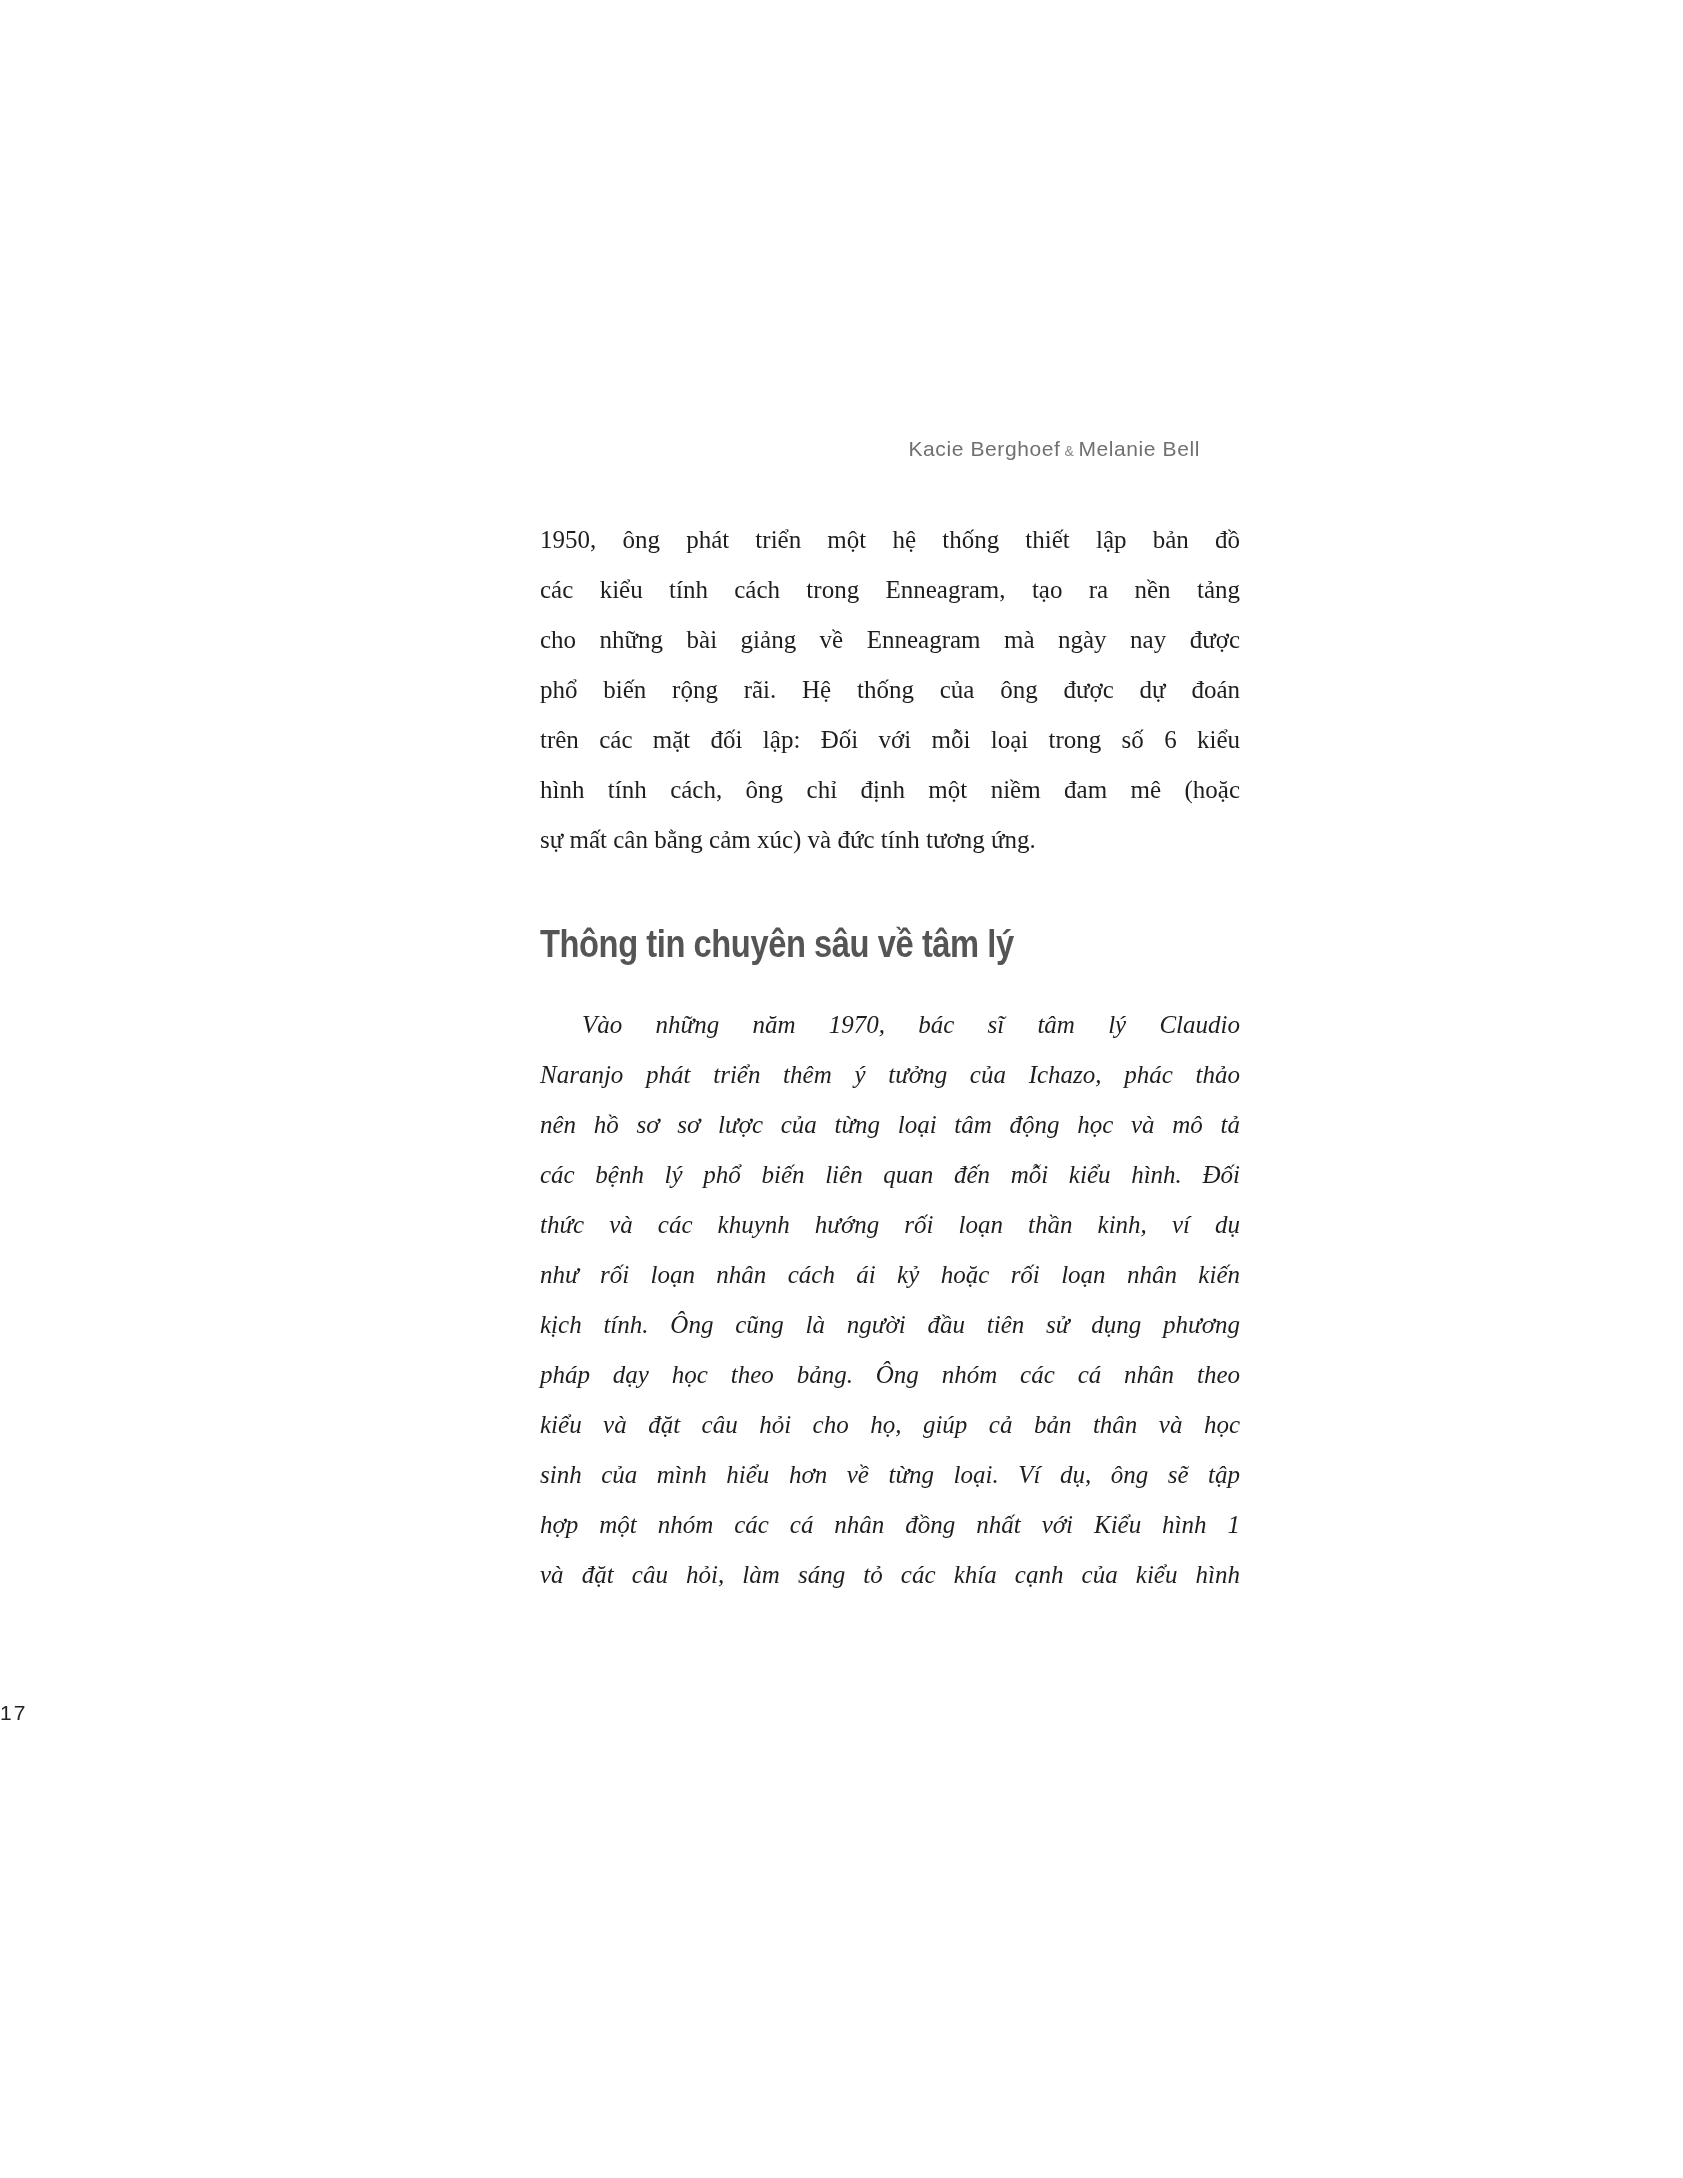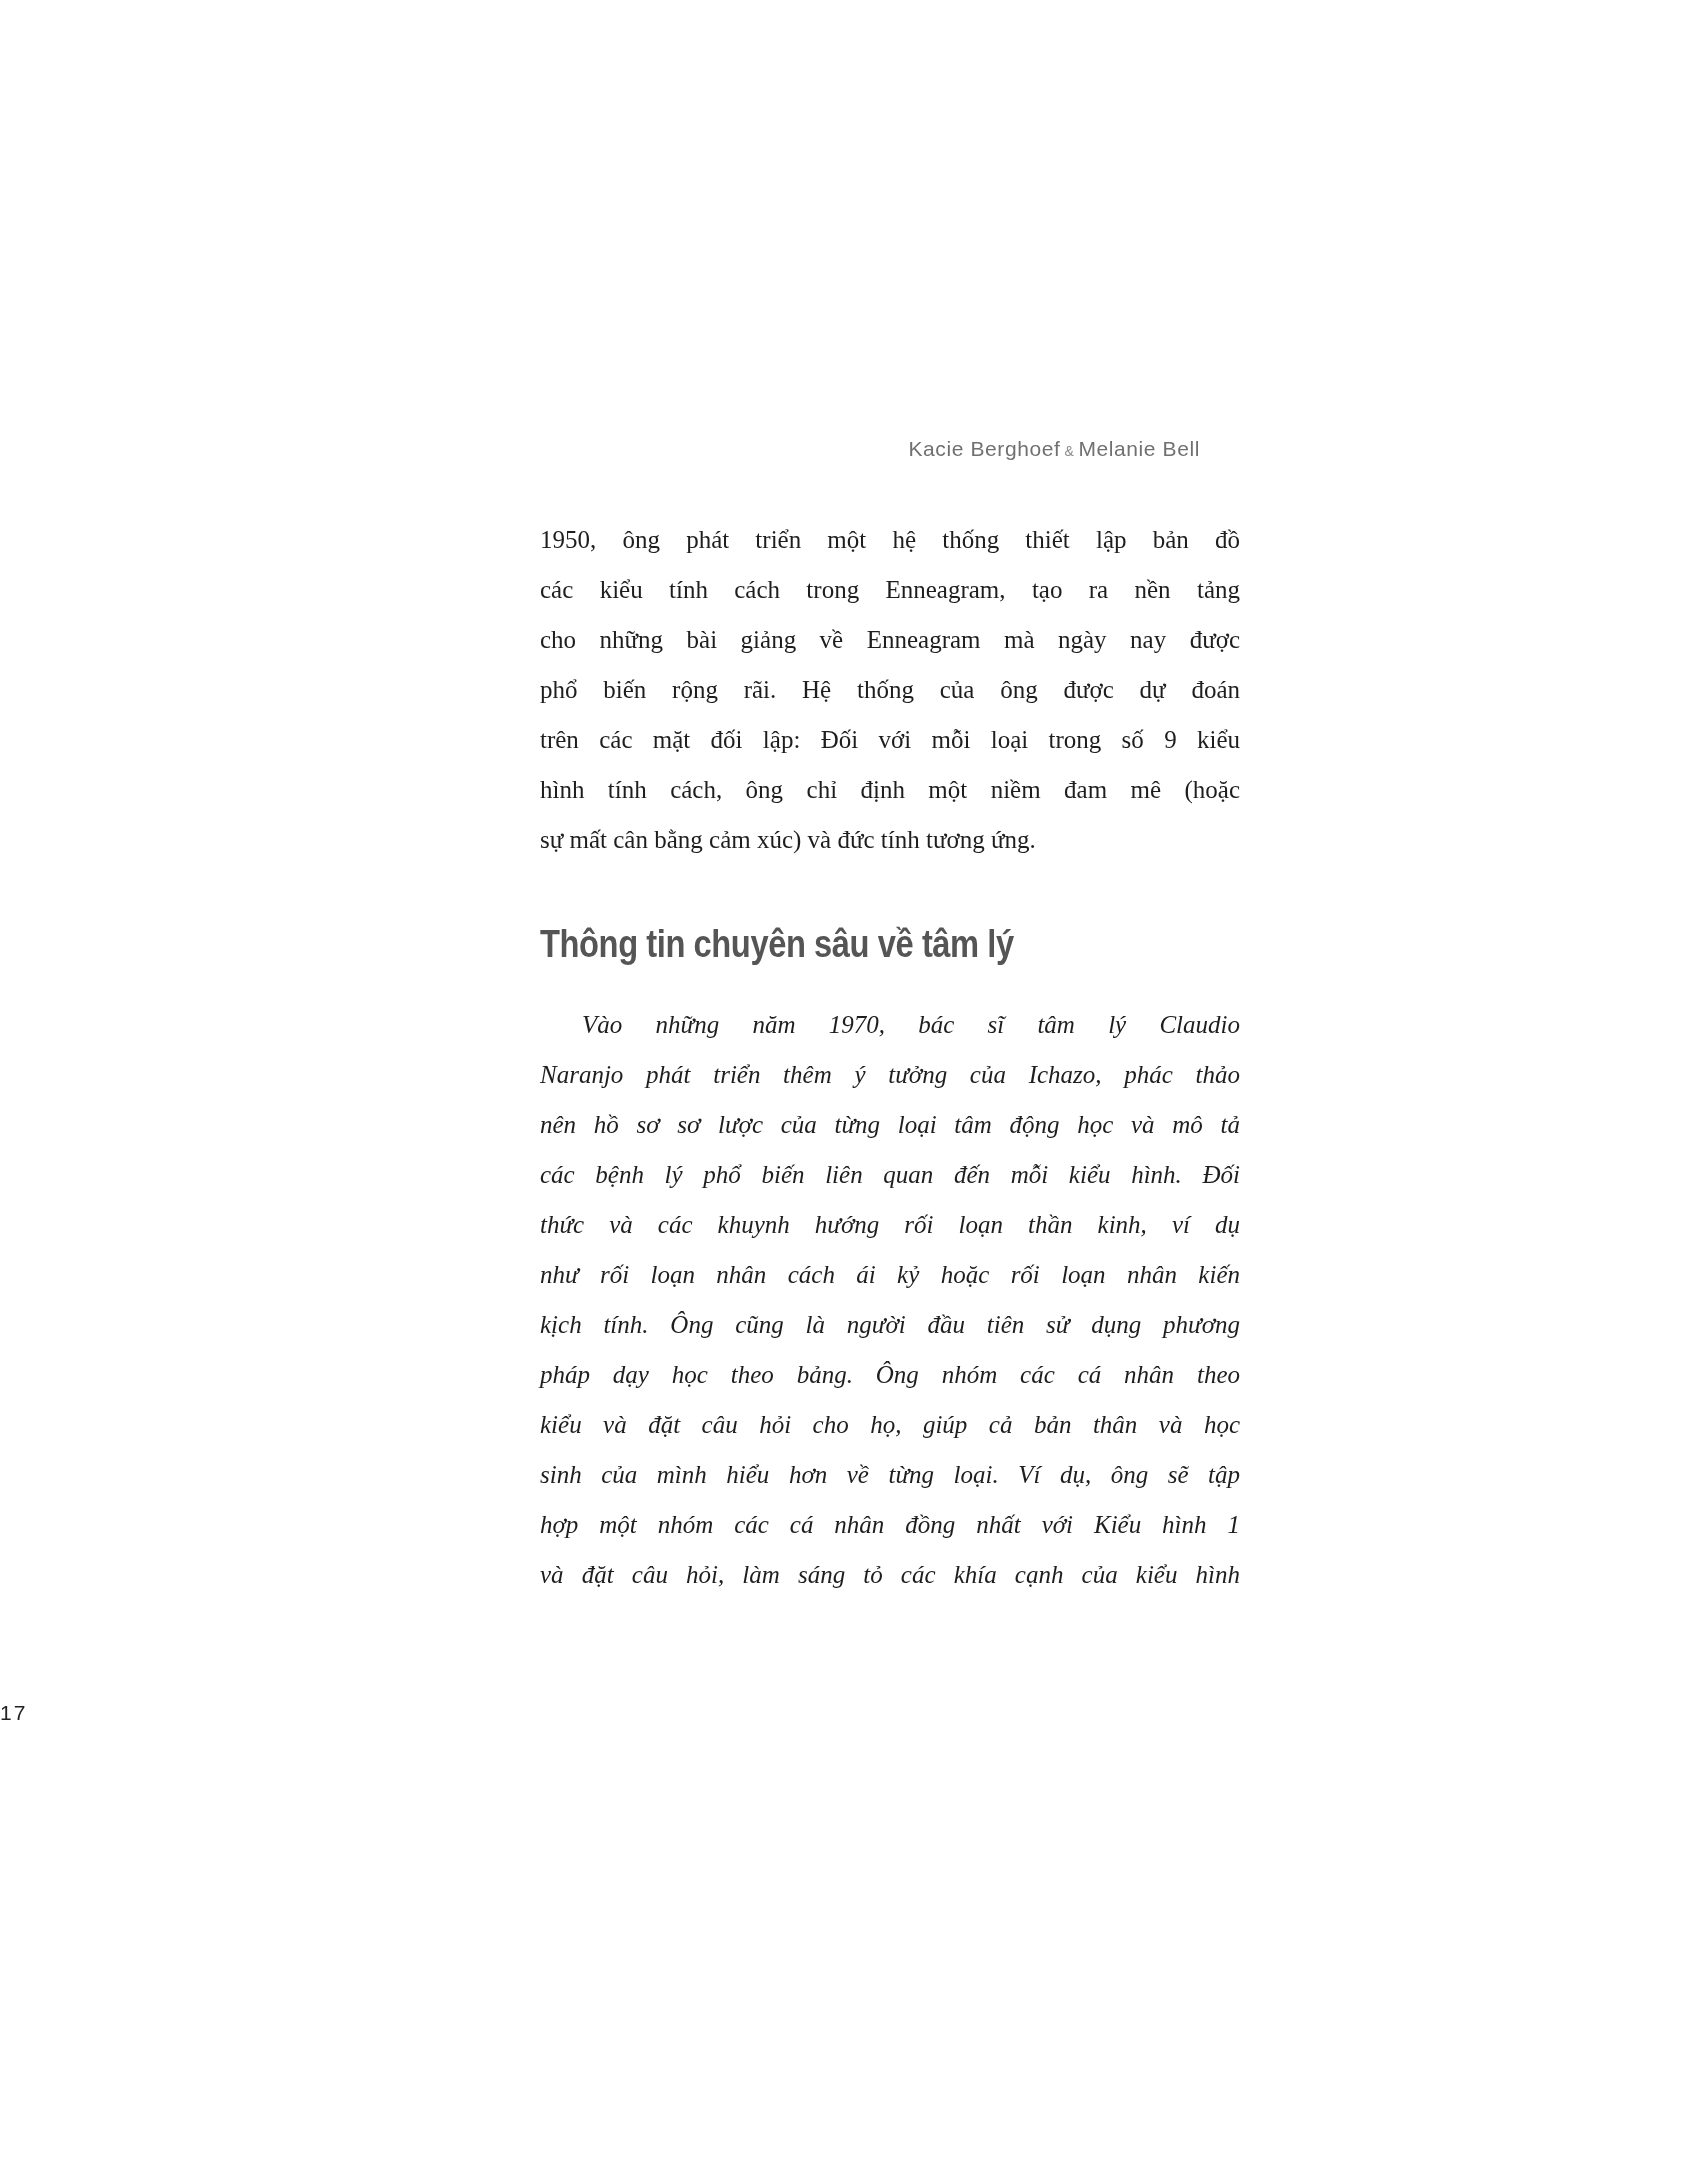--- a/index.html
+++ b/index.html
@@ -92,21 +92,21 @@
 
   <div class="running-head">
     <span>Kacie Berghoef</span><span class="amp">&amp;</span><span>Melanie Bell</span>
   </div>
 
   <div class="text-block para-1">
     <span class="line">1950, ông phát triển một hệ thống thiết lập bản đồ</span>
     <span class="line">các kiểu tính cách trong Enneagram, tạo ra nền tảng</span>
     <span class="line">cho những bài giảng về Enneagram mà ngày nay được</span>
     <span class="line">phổ biến rộng rãi. Hệ thống của ông được dự đoán</span>
-    <span class="line">trên các mặt đối lập: Đối với mỗi loại trong số 9 kiểu</span>
+    <span class="line">trên các mặt đối lập: Đối với mỗi loại trong số 6 kiểu</span>
     <span class="line">hình tính cách, ông chỉ định một niềm đam mê (hoặc</span>
     <span class="line last">sự mất cân bằng cảm xúc) và đức tính tương ứng.</span>
   </div>
 
   <div class="section-heading">Thông tin chuyên sâu về tâm lý</div>
 
   <div class="text-block para-2">
     <span class="line">Vào những năm 1970, bác sĩ tâm lý Claudio</span>
     <span class="line" style="text-indent:0">Naranjo phát triển thêm ý tưởng của Ichazo, phác thảo</span>
     <span class="line" style="text-indent:0">nên hồ sơ sơ lược của từng loại tâm động học và mô tả</span>

